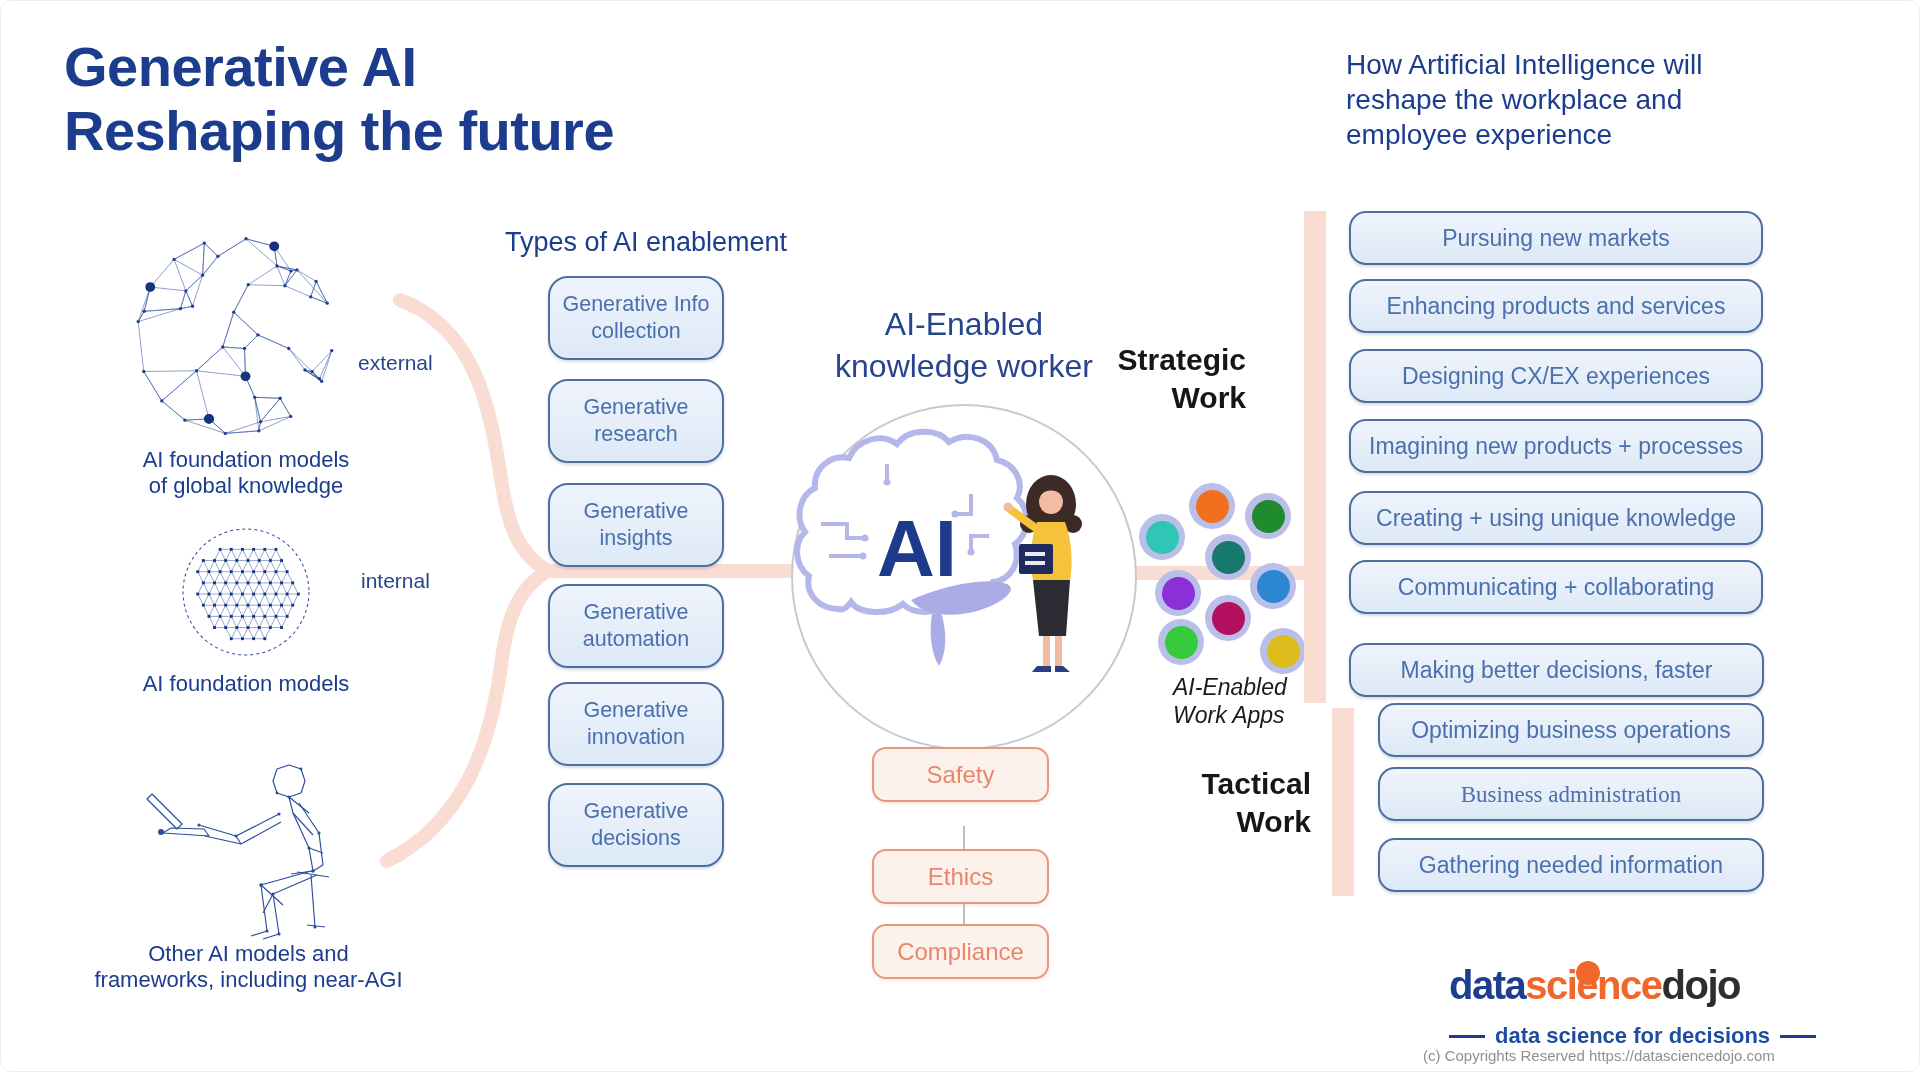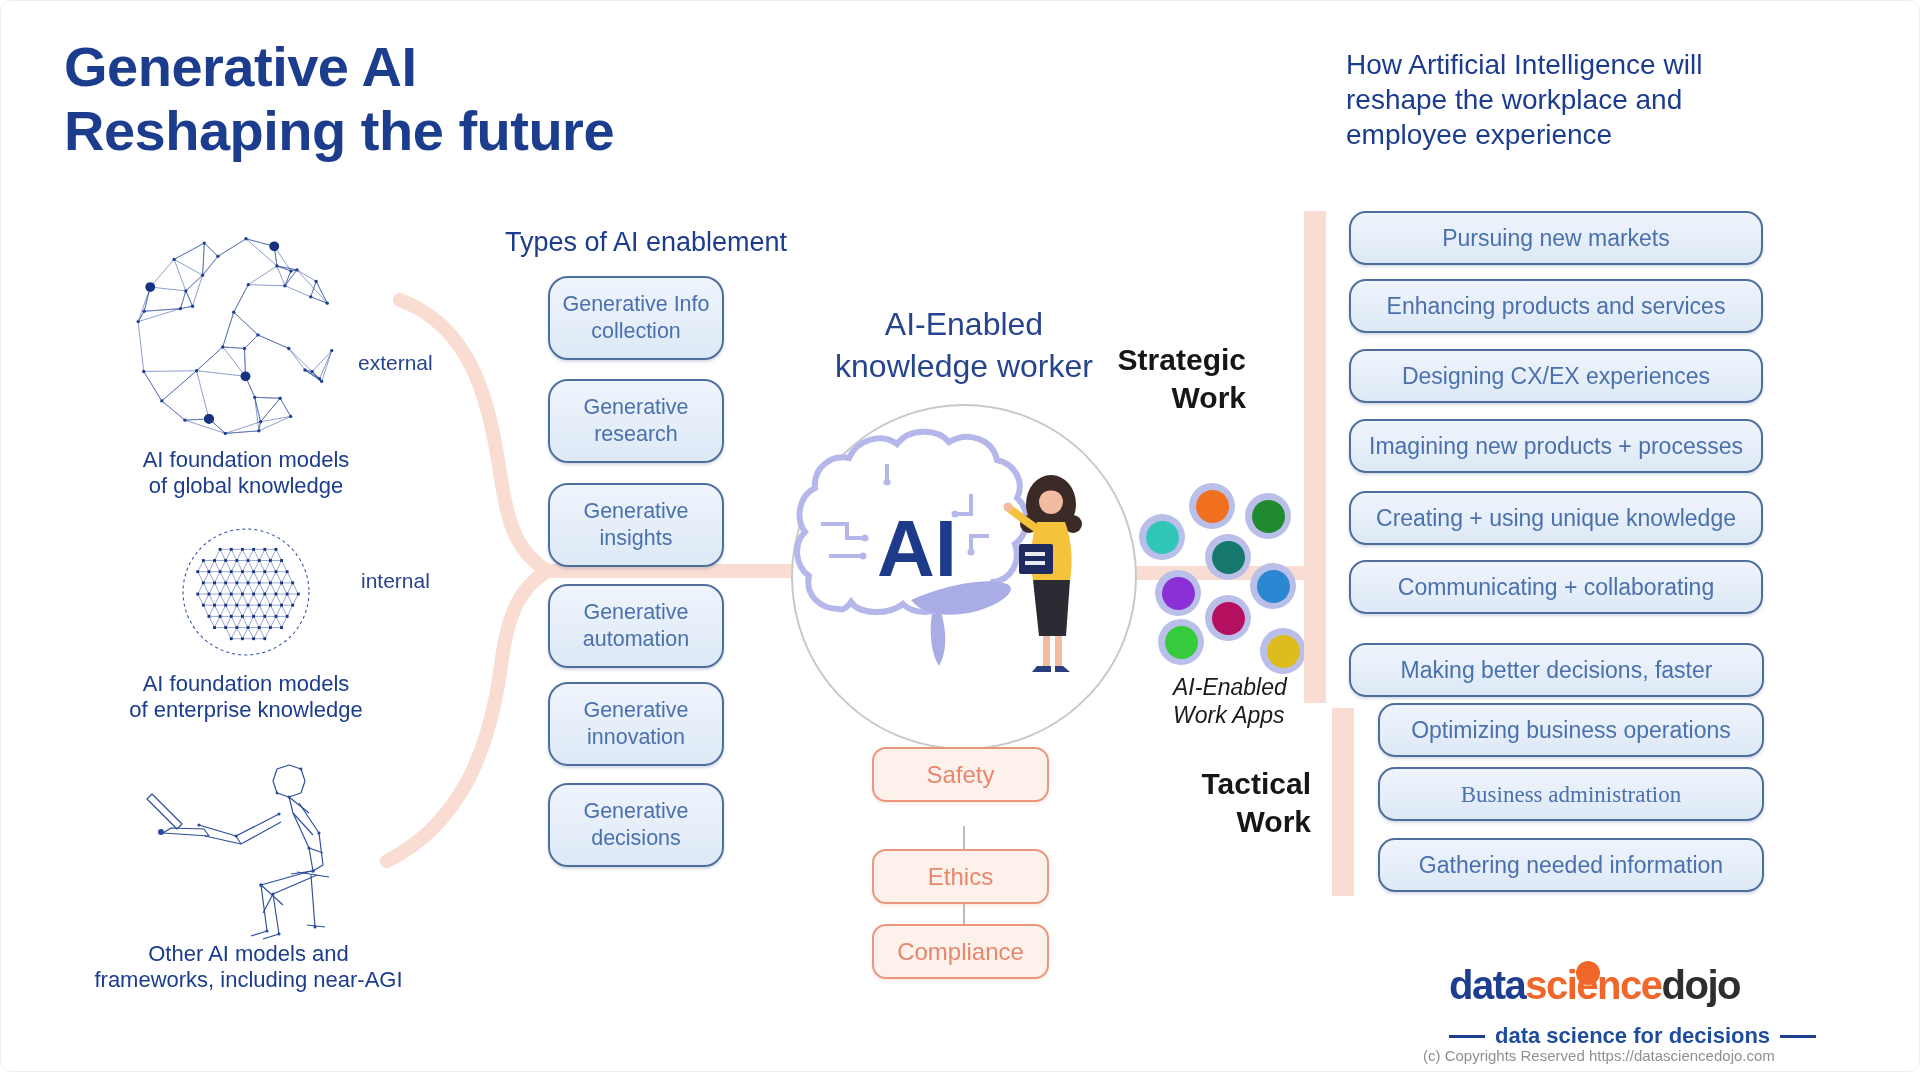--- a/index.html
+++ b/index.html
@@ -500,21 +500,20 @@
       <rect x="86.6" y="97.6" width="2.8" height="2.8" fill="#16337f"></rect>
       <rect x="97.6" y="97.6" width="2.8" height="2.8" fill="#16337f"></rect>
       <rect x="48.1" y="108.6" width="2.8" height="2.8" fill="#16337f"></rect>
       <rect x="59.1" y="108.6" width="2.8" height="2.8" fill="#16337f"></rect>
       <rect x="70.1" y="108.6" width="2.8" height="2.8" fill="#16337f"></rect>
       <rect x="81.1" y="108.6" width="2.8" height="2.8" fill="#16337f"></rect>
     </svg>
   <div class="abs model-tag" style="left:360px;top:568px;">internal</div>
   <div class="abs model-caption" style="left:80px;top:670px;width:330px;">
     <div>AI foundation models</div>
-    <div>of enterprise knowledge</div>
   </div>
 
   <svg class="abs" style="left:140px;top:752px;" width="215" height="192" viewBox="0 0 215 192">
     <g class="wire">
       <path d="M 6 46 L 36 76 L 41 71 L 11 41 Z"></path>
       <path d="M 22 80 L 68 83 L 63 76 L 30 75 Z"></path>
       <polyline points="58,72 95,83 138,61"></polyline>
       <polyline points="64,83 100,91 140,69"></polyline>
       <polygon points="148,12 160,16 164,28 160,40 148,44 136,40 132,28 136,16"></polygon>
       <polyline points="148,44 152,60 168,95 172,118"></polyline>

